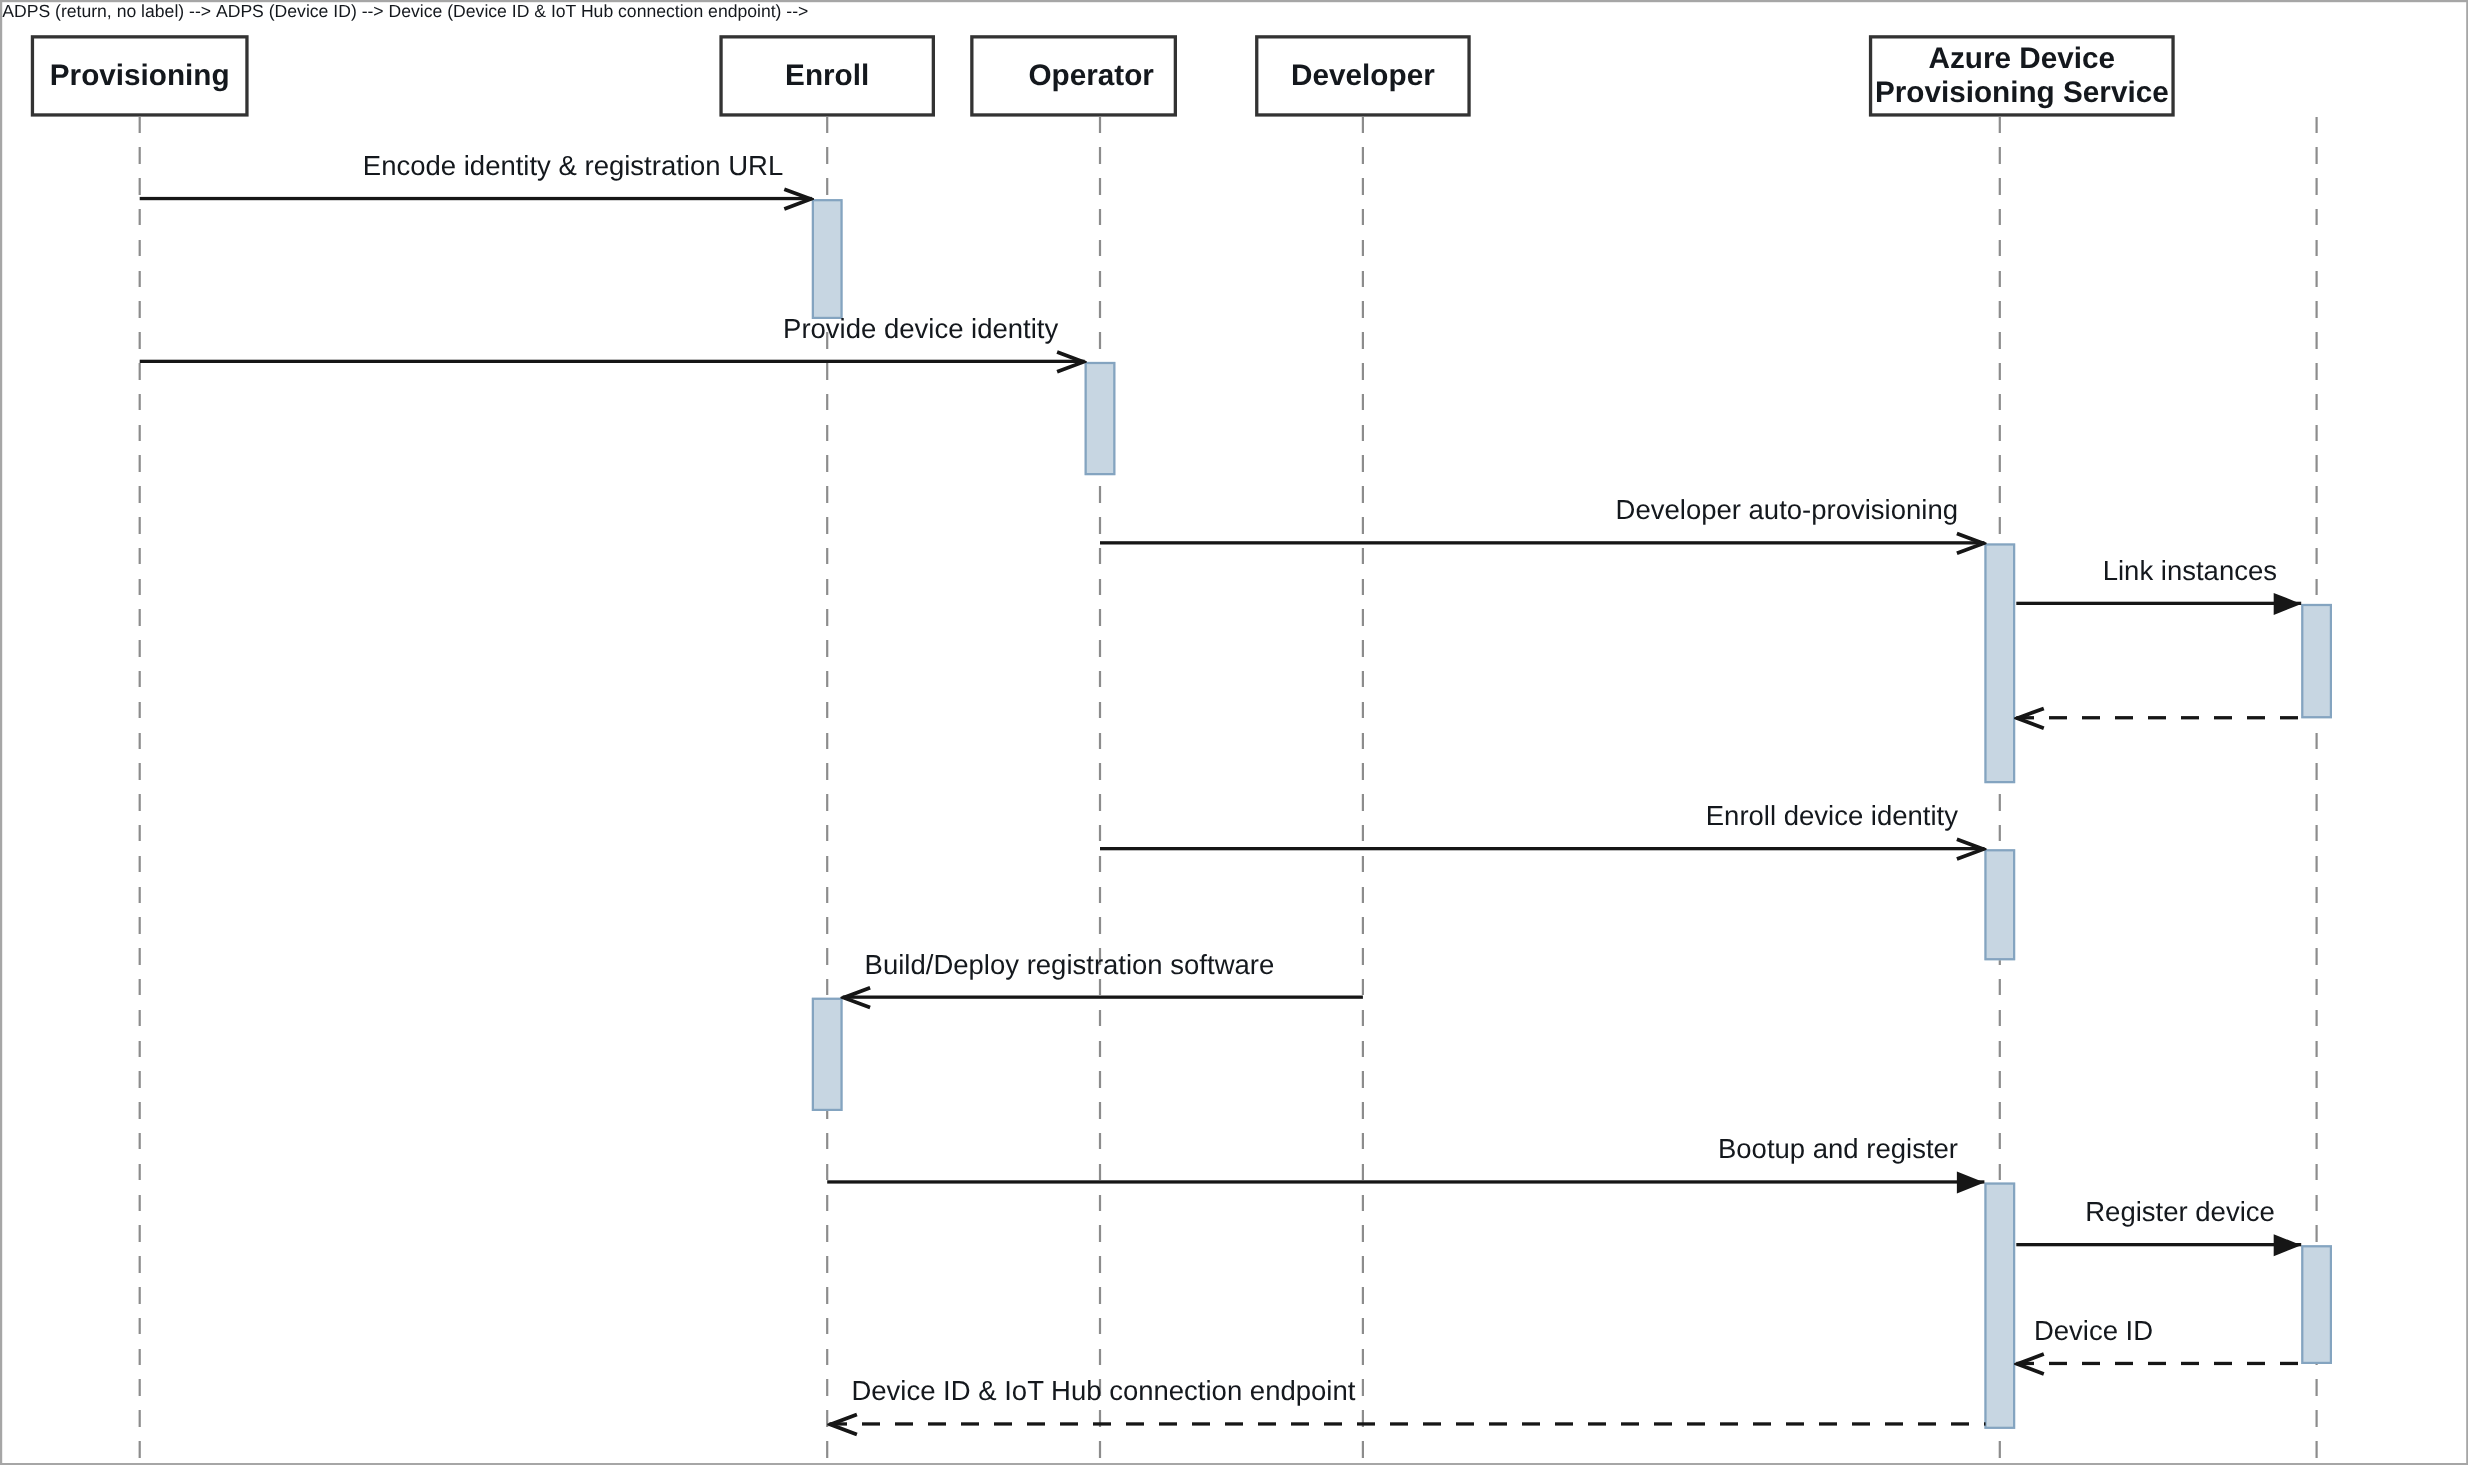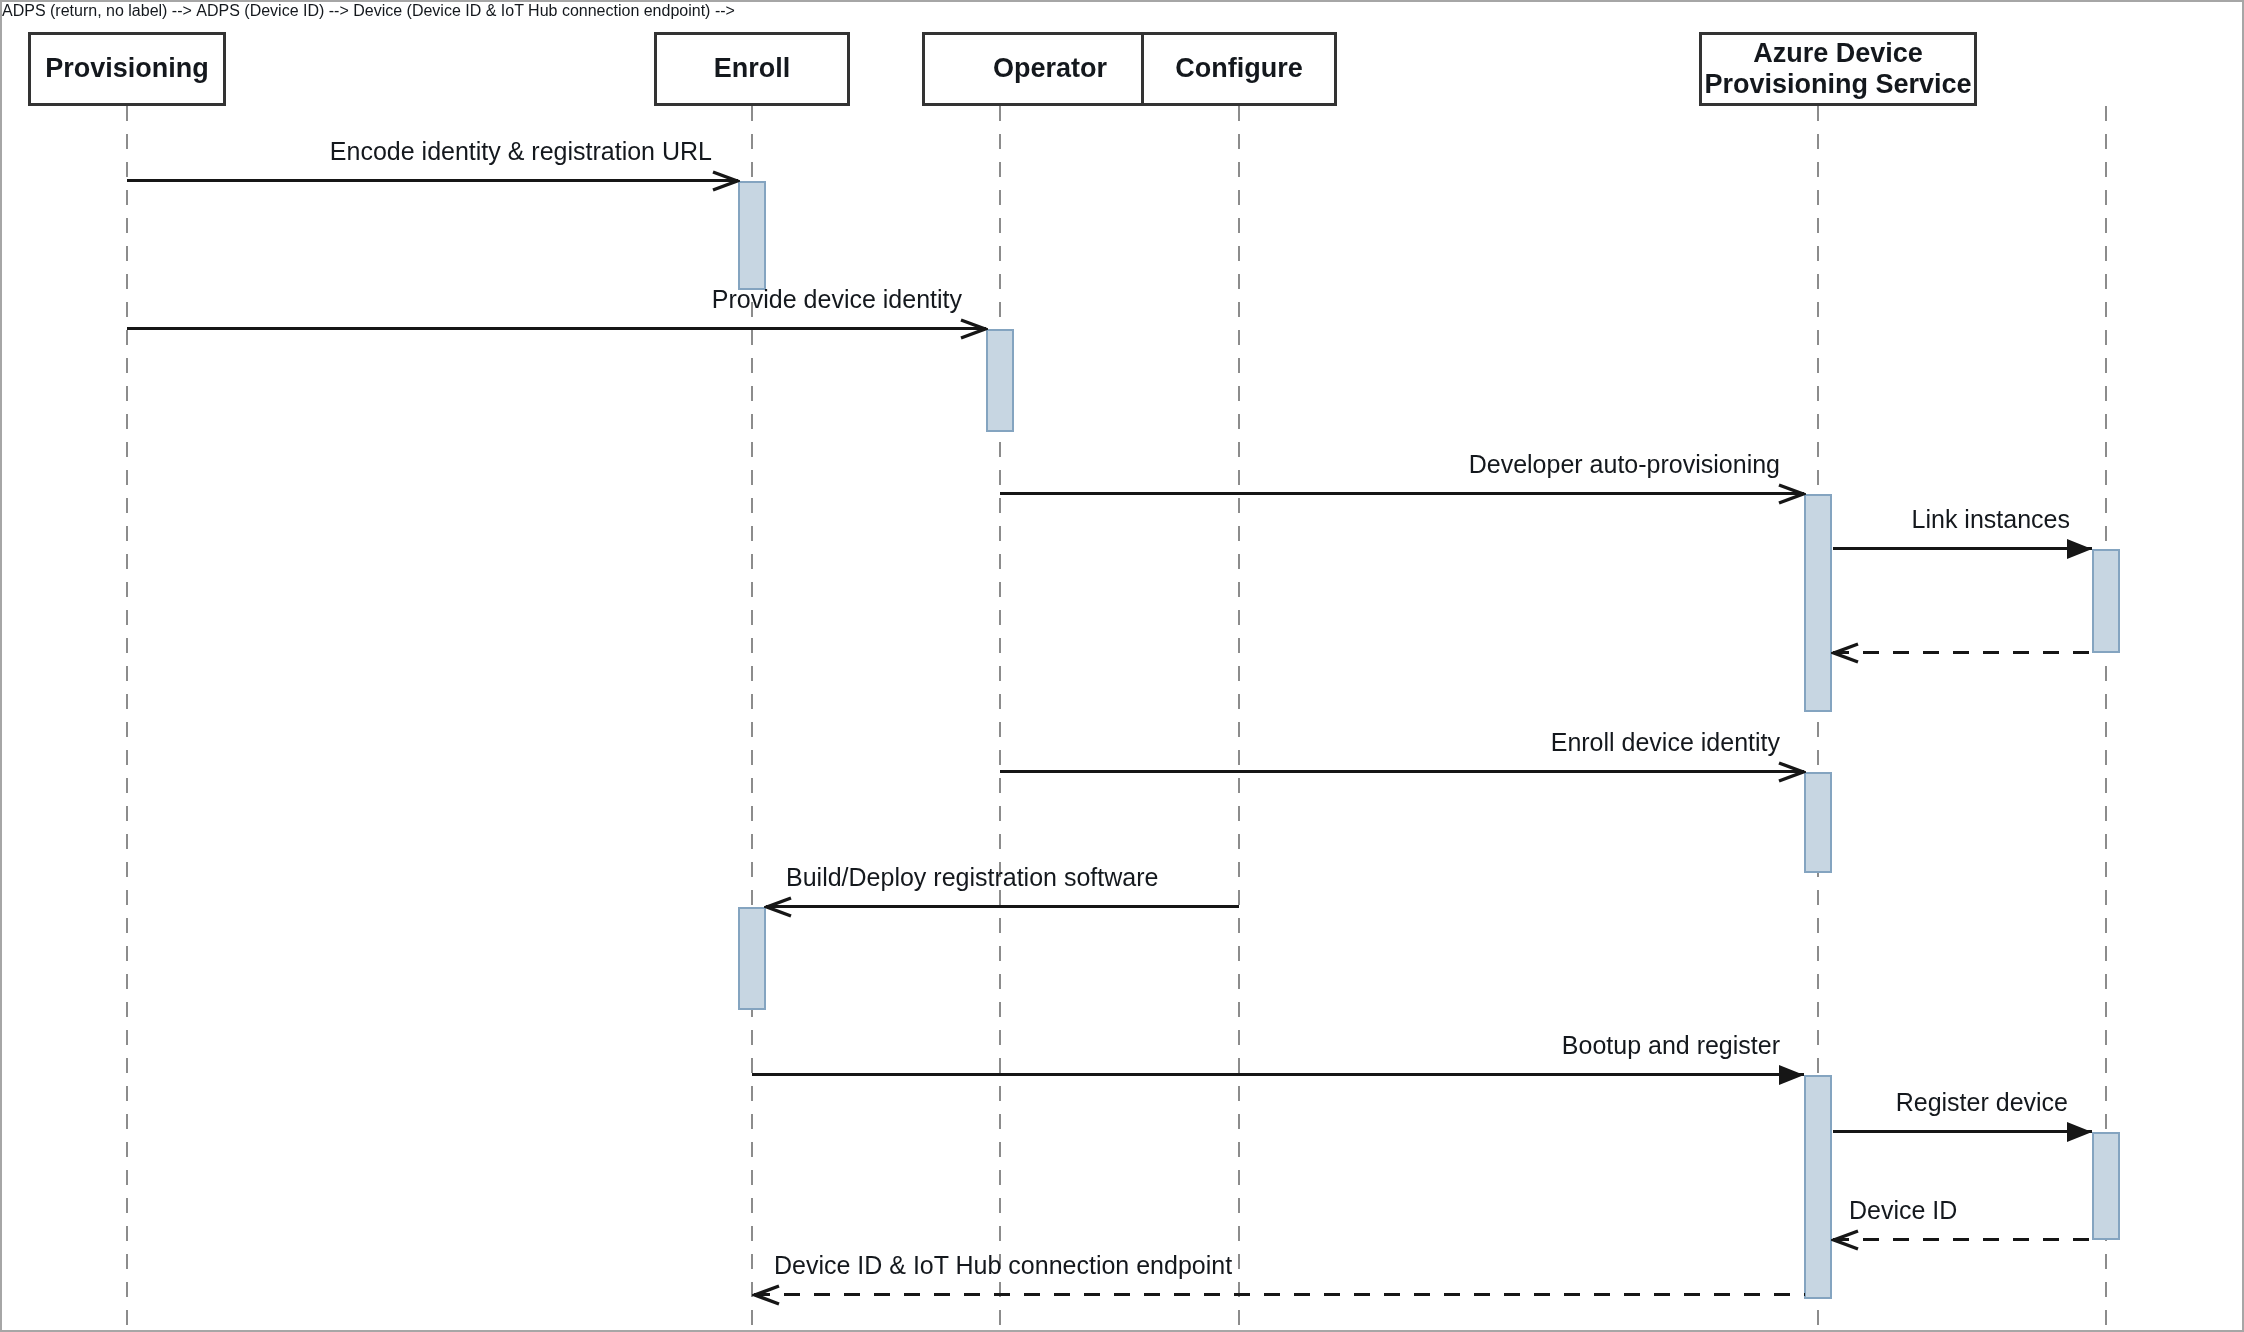--- a/index.html
+++ b/index.html
@@ -38,22 +38,22 @@
   }
 </style>
 </head>
 <body>
 
 <div class="canvas">
 
   
   <div class="pbox" style="left:26px;  width:198px;">Provisioning</div>
   <div class="pbox" style="left:652px; width:196px;">Enroll</div>
-  <div class="pbox" style="left:920px; width:224px;padding-left:32px;">Operator</div>
-  <div class="pbox" style="left:1139px;width:196px;">Configure</div>
+  <div class="pbox" style="left:880px; width:188px;padding-left:32px;">Operator</div>
+  <div class="pbox" style="left:1139px;width:196px;">Developer</div>
   <div class="pbox" style="left:1677px;width:278px;margin-left:20px;">Azure Device
 Provisioning Service</div>
 
   
   <div class="lifeline" style="left:124px;"></div>
   <div class="lifeline" style="left:749px;"></div>
   <div class="lifeline" style="left:997px;"></div>
   <div class="lifeline" style="left:1236px;"></div>
   <div class="lifeline" style="left:1815px;"></div>
   <div class="lifeline" style="left:2103px;"></div>

